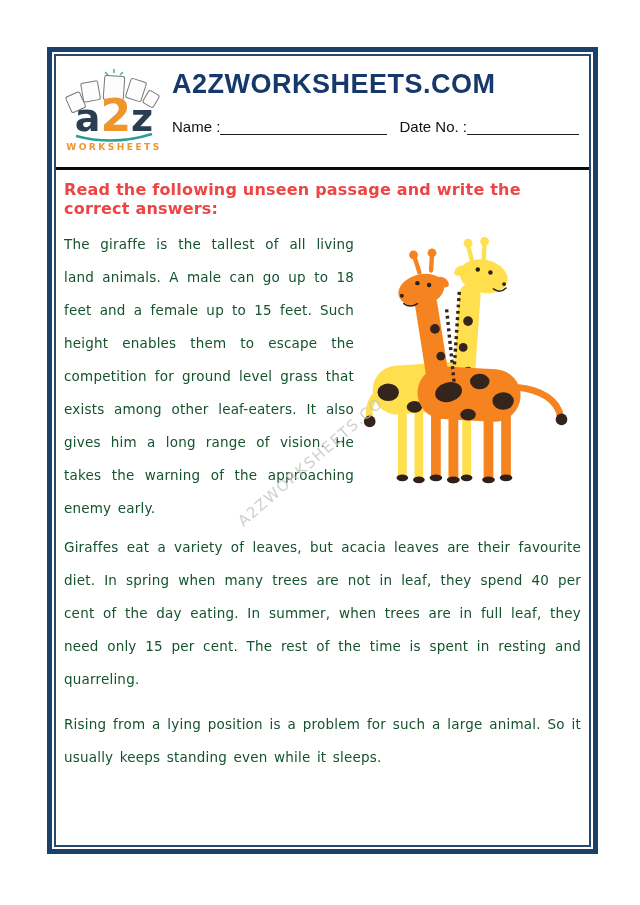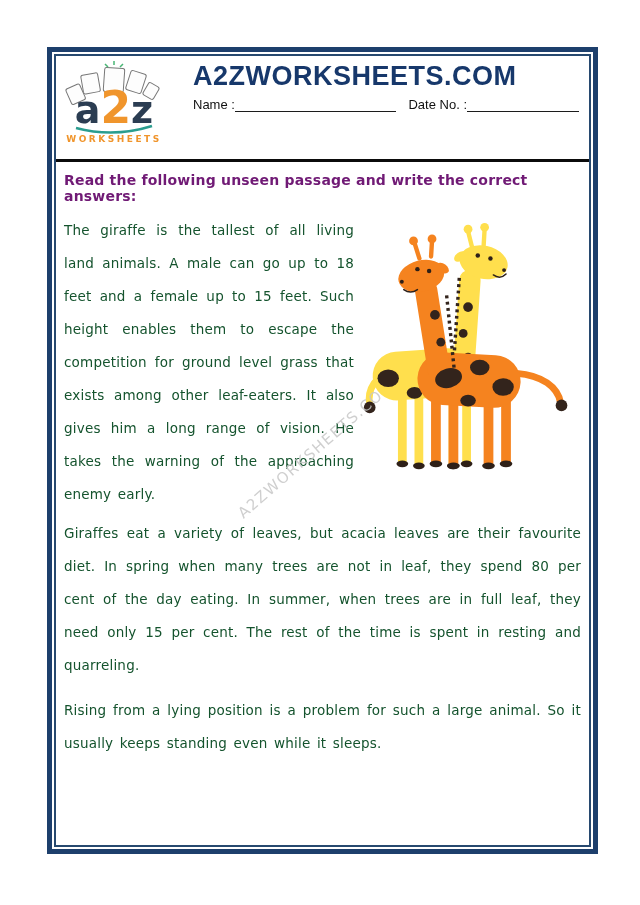--- a/index.html
+++ b/index.html
@@ -11,45 +11,45 @@
     border:5px solid #1d3f6c; padding:2px; background:#fff;
   }
   .sheet-inner {
     width:100%; height:100%; border:2px solid #27496f;
     display:flex; flex-direction:column; overflow:hidden; background:#fff;
   }
 
   
   .header {
     display:flex; align-items:flex-start;
-    padding:3px 10px 8px 6px; border-bottom:3px solid #0b0b0b;gap:21px;
+    padding:11px 10px 8px 6px; border-bottom:3px solid #0b0b0b;
   }
   .logo-box { width:110px; flex:0 0 auto; }
   .header-right { flex:1 1 auto; display:flex; flex-direction:column; padding-top:2px; }
   .site-title {
     text-align:left; font-size:27px; font-weight:bold; color:#17386b;
     letter-spacing:0.5px; font-family:"Liberation Sans", sans-serif;
   }
   .hrow {
-    display:flex; align-items:flex-end; font-size:13px; color:#111;
-    margin-top:5px; font-family:"Liberation Sans", sans-serif;
+    display:flex; align-items:flex-end; font-size:15px; color:#111;
+    margin-top:18px; font-family:"Liberation Sans", sans-serif;
   }
   .hrow .lbl { white-space:nowrap; }
   .blank { border-bottom:1.3px solid #1c1c1c; height:14px; display:inline-block; }
   .grow { flex:1 1 auto; }
   .w118 { width:118px; } .w95 { width:95px; } .w112 { width:112px; }
   .ml { margin-left:12px; }
 
   
   .content {
     position:relative; flex:1 1 auto; padding:8px 8px 4px 8px;
     font-family:"DejaVu Sans", sans-serif;
   }
   .instruction {
-    font-weight:bold; font-size:14px; color:#701a75;
+    font-weight:bold; font-size:16px; color:#ef4444;
     letter-spacing:0.2px; margin:2px 0 10px 0;
   }
   .passage {
     color:#14532d; font-size:13.5px; line-height:33px;
     text-align:justify; word-spacing:2px; letter-spacing:0.2px;
     margin:0 0 12px 0;
   }
   .first-section { display:flex; gap:5px; }
   .first-section .passage { flex:1 1 auto; margin-bottom:6px; }
   .figure { flex:0 0 222px; width:222px; height:264px; margin-top:2px; }
@@ -173,21 +173,21 @@
                 <circle cx="84" cy="126" r="4.5" fill="#33241C"></circle>
                 <ellipse cx="92" cy="163" rx="14" ry="10" fill="#33241C" transform="rotate(-15 92 163)"></ellipse>
                 <ellipse cx="124" cy="152" rx="10" ry="8" fill="#33241C"></ellipse>
                 <ellipse cx="148" cy="172" rx="11" ry="9" fill="#33241C"></ellipse>
                 <ellipse cx="112" cy="186" rx="8" ry="6" fill="#33241C"></ellipse>
               </g>
             </svg>
           </div>
         </div>
 
-        <p class="passage">Giraffes eat a variety of leaves, but acacia leaves are their favourite diet. In spring when many trees are not in leaf, they spend 80 per cent of the day eating. In summer, when trees are in full leaf, they need only 15 per cent. The rest of the time is spent in resting and quarreling.</p>
+        <p class="passage">Giraffes eat a variety of leaves, but acacia leaves are their favourite diet. In spring when many trees are not in leaf, they spend 40 per cent of the day eating. In summer, when trees are in full leaf, they need only 15 per cent. The rest of the time is spent in resting and quarreling.</p>
         <p class="passage">Rising from a lying position is a problem for such a large animal. So it usually keeps standing even while it sleeps.</p>
 
         <div class="watermark">A2ZWORKSHEETS.CO</div>
       </div>
 
     </div>
   </div>
 </div>
 
 </body></html>

